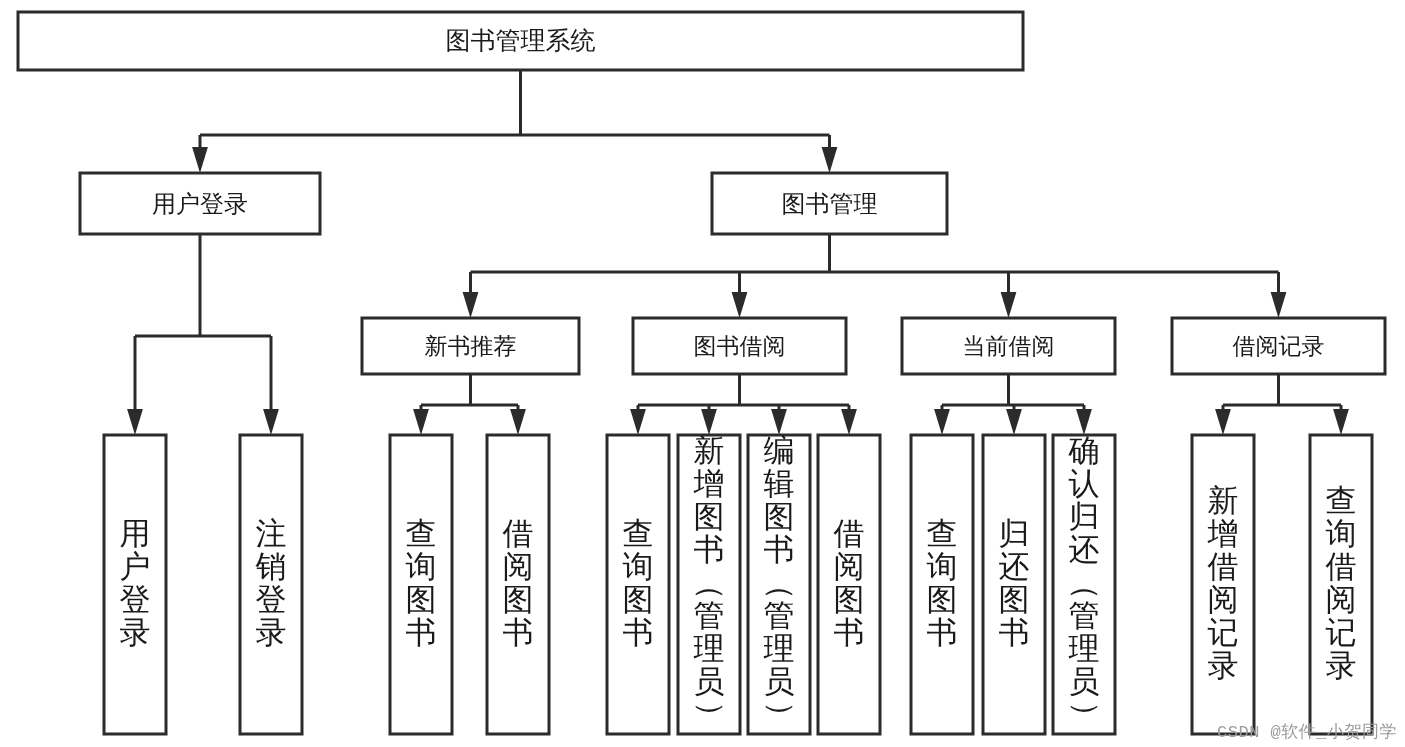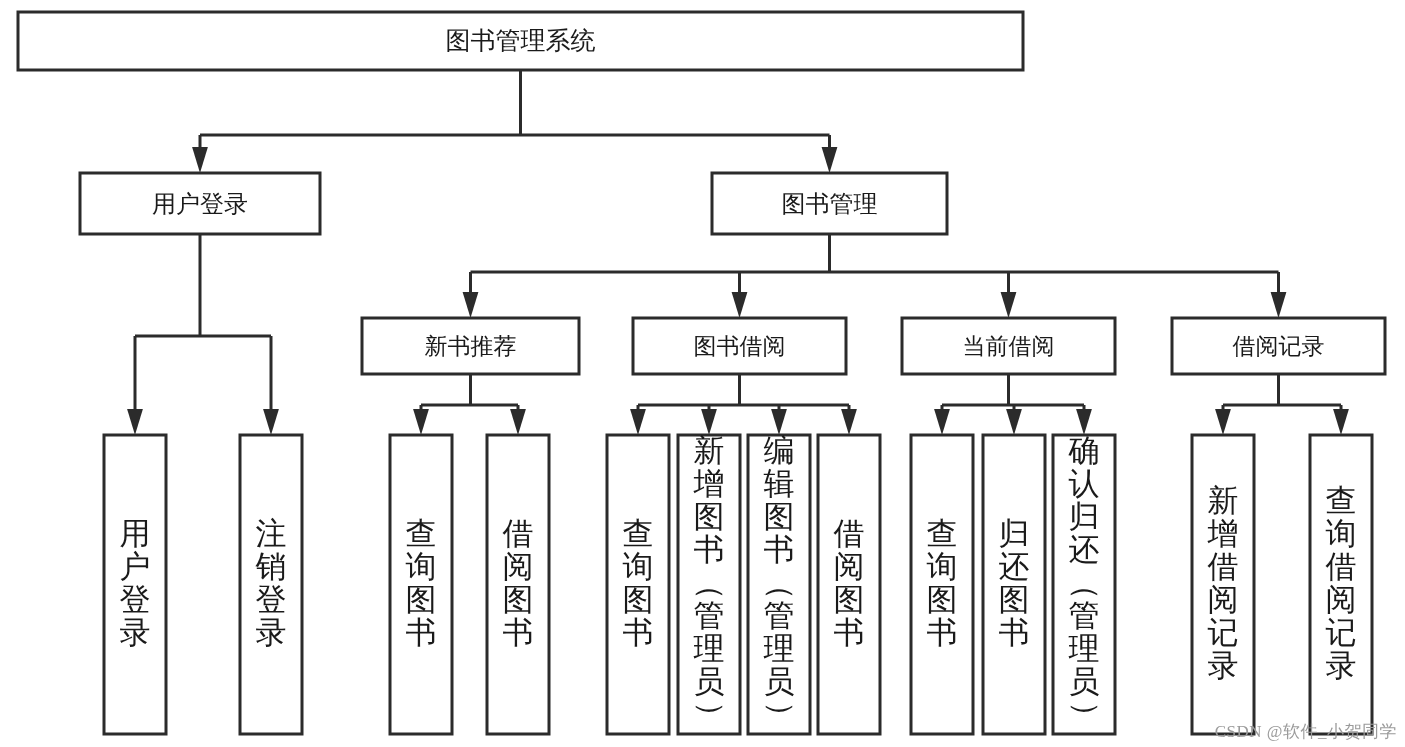--- a/index.html
+++ b/index.html
@@ -39,21 +39,21 @@
     stroke-width:3;
     fill:none;
     stroke-linecap:butt;
   }
   .arrow-head{fill:#2b2b2b;stroke:none;}
 
   .watermark{
     position:absolute;
     right:8px;
     bottom:4px;
-    font-family:Liberation Serif, serif;
+    font-family:Liberation Mono, monospace;
     font-size:17px;
     color:#9b9b9b;
     letter-spacing:0.5px;
     white-space:nowrap;
     user-select:none;
   }
 </style>
 </head>
 <body>
 

